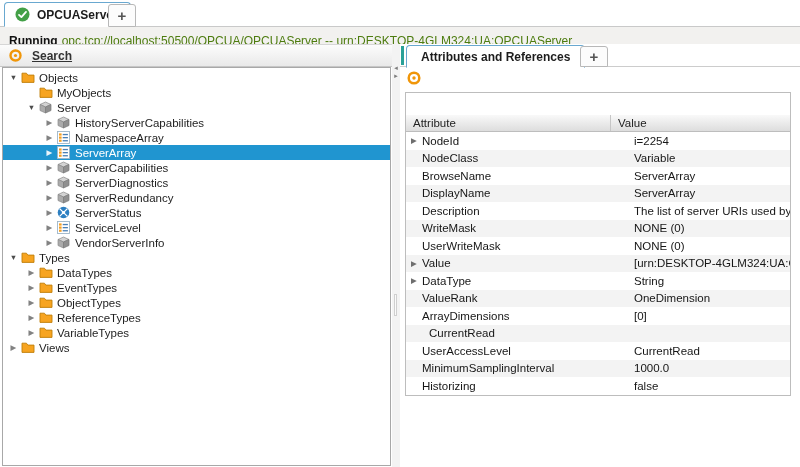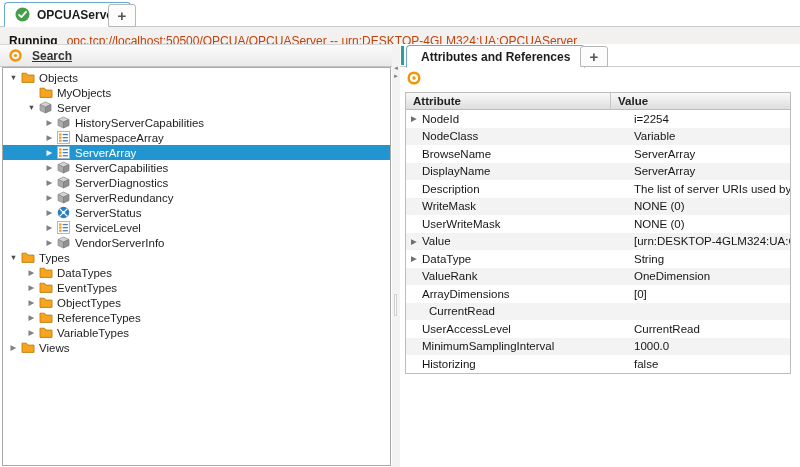--- a/index.html
+++ b/index.html
@@ -16,24 +16,24 @@
     display:flex; align-items:center; gap:6px; padding:0 12px 0 8px;
     background:#fff; border:1px solid #69a8d0; border-bottom:1px solid #fff;
     border-radius:4px 4px 0 0; font-weight:bold; color:#1c1c1c; }
   .plus-tab { position:absolute; top:4px; height:23px; width:28px; z-index:2;
     display:flex; align-items:center; justify-content:center;
     background:#fcfcfc; border:1px solid #b8b8b8; border-radius:3px 3px 0 0;
     color:#555; font-size:15px; font-weight:bold; }
   .conn-plus { left:108px; }
   
   .statusbar { position:absolute; left:0; top:27px; width:800px; height:28px;
-    background:#f2f1ef; display:flex; align-items:center; gap:9px;
+    background:#f2f1ef; display:flex; align-items:center; gap:4px;
     padding-left:9px; border-bottom:1px solid #e3e3e1; }
   .status-state { font-weight:bold; color:#111; }
-  .status-endpoint { color:#c2410c; }
+  .status-endpoint { color:#4d7c0f; }
   
   .search-header { position:absolute; left:0; top:44px; width:392px; height:23px;
     background:linear-gradient(#fcfcfc,#e9e9e9);
     border-top:1px solid #d6d6d6; border-bottom:1px solid #c6c6c6;
     display:flex; align-items:center; gap:8px; padding-left:6px; }
   .search-label { font-weight:bold; color:#333;text-decoration:underline; }
   .tree-box { position:absolute; left:2px; top:67px; width:389px; height:399px;
     background:#fff; border:1px solid #a8a8a8; overflow:hidden; padding-top:2px; }
   .tree-row { height:15px; display:flex; align-items:center; font-size:11.5px;
     white-space:nowrap; color:#1e1e1e; }
@@ -60,21 +60,21 @@
     background:#fff; border:1px solid #69a8d0; border-bottom:1px solid #fff;
     border-radius:4px 4px 0 0; font-weight:bold; color:#1c1c1c; }
   .attr-plus { left:580px; top:46px; height:21px; }
   .right-toolbar { position:absolute; left:405px; top:68px; width:390px; height:20px;
     display:flex; align-items:center; }
   .icon-btn { width:18px; height:18px; display:flex; align-items:center; justify-content:center; }
   
   .attr-table { position:absolute; left:405px; top:92px; width:386px;
     border:1px solid #bdbdbd; background:#fff; }
   .attr-head { display:flex; height:17px; background:linear-gradient(#f9f9f9,#dddddd);
-    border-bottom:1px solid #bdbdbd; font-weight:bold; font-size:11.5px; align-items:center; }
+    border-bottom:1px solid #bdbdbd; font-weight:normal; font-size:11.5px; align-items:center;margin-top:22px; }
   .hc-attr { width:205px; flex:0 0 205px; padding-left:7px; border-right:1px solid #c6c6c6; height:100%;
     display:flex; align-items:center; }
   .hc-val { flex:1; padding-left:7px; }
   .attr-row { display:flex; height:17.5px; align-items:center; font-size:11.5px; color:#161616; }
   .attr-row:nth-child(even) { background:#f3f3f3; }
   .rc-attr { width:205px; flex:0 0 205px; display:flex; align-items:center; }
   .rc-exp { width:16px; flex:0 0 16px; text-align:center; font-size:7.5px; color:#6f6f6f; }
   .rc-val { flex:1; padding-left:7px; white-space:nowrap; overflow:hidden;margin-left:16px; }
 </style>
 </head>

